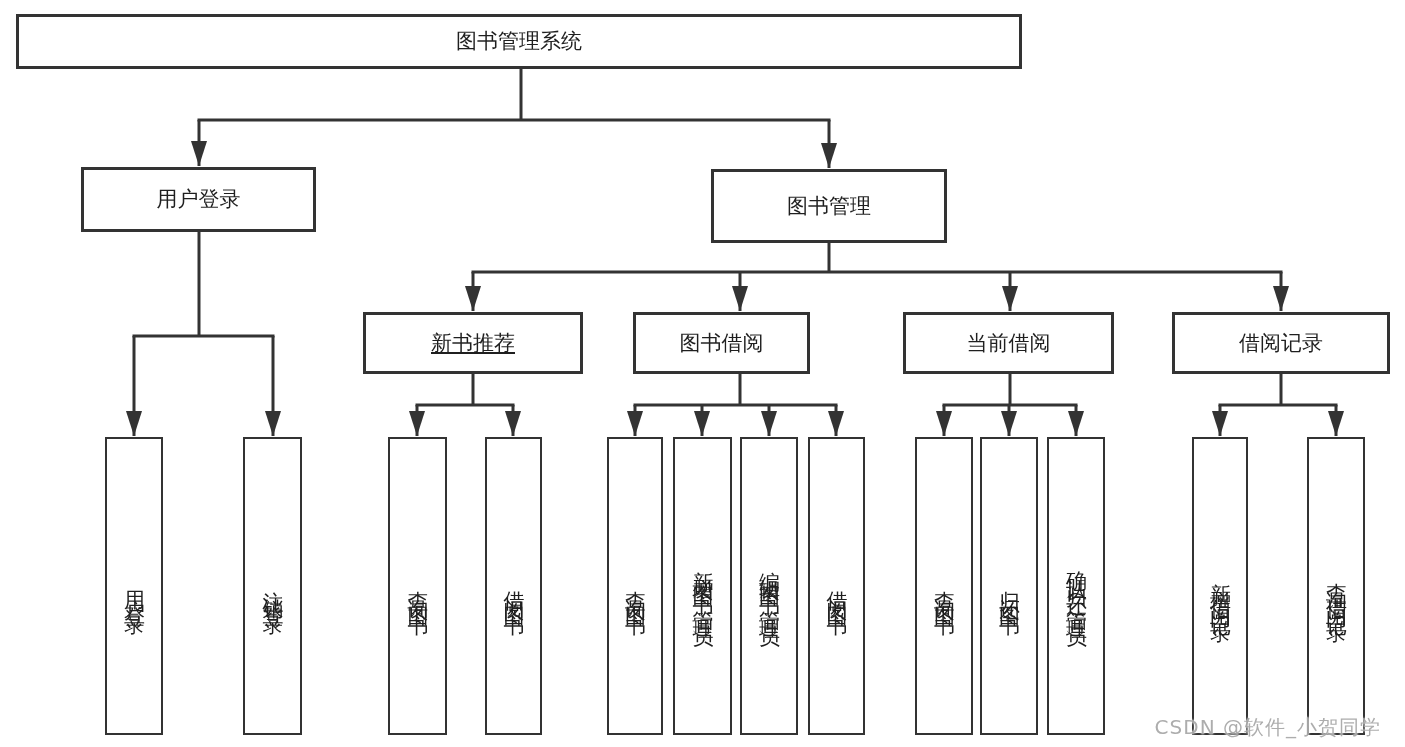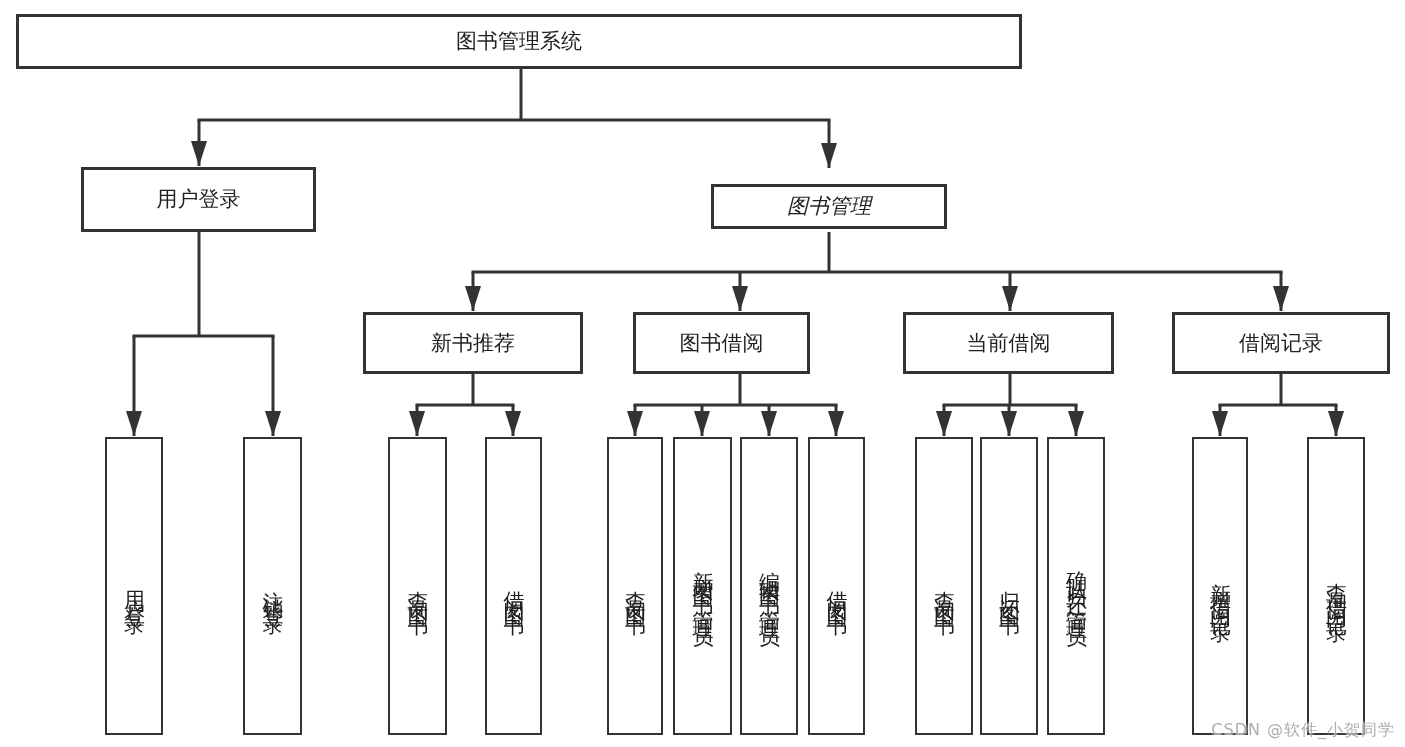--- a/index.html
+++ b/index.html
@@ -15,22 +15,22 @@
     background:#ffffff;border:3px solid #333333;
     display:flex;align-items:center;justify-content:center;
     color:#1f1f1f;font-size:21px;line-height:1;white-space:nowrap;
   }
   .leaf{border-width:2px;}
   .vtext{
     writing-mode:vertical-rl;text-orientation:mixed;
     letter-spacing:8px;padding-top:8px;
   }
   .watermark{
-    position:absolute;z-index:3;right:10px;bottom:6px;
-    font-size:16px;color:#a9a9a9;opacity:0.95;letter-spacing:1px;
+    position:absolute;z-index:3;right:24px;bottom:6px;
+    font-size:20px;color:#a9a9a9;opacity:0.95;letter-spacing:1px;
     text-shadow:0 0 3px #ffffff, 0 0 2px #ffffff;
     white-space:nowrap;
   }
 </style>
 </head>
 <body>
 
 <div id="stage">
 
   <svg class="connectors" width="1405" height="747" viewBox="0 0 1405 747">
@@ -82,23 +82,23 @@
       <path d="M1009,405 V436"></path>
       <path d="M1076,405 V436"></path>
       <path d="M1220,405 V436"></path>
       <path d="M1336,405 V436"></path>
     </g>
   </svg>
 
   <div class="box" style="left:16px;top:14px;width:1006px;height:55px;">图书管理系统</div>
 
   <div class="box" style="left:81px;top:167px;width:235px;height:65px;">用户登录</div>
-  <div class="box" style="left:711px;top:184px;width:236px;height:45px;font-style:italic;">图书管理</div>
+  <div class="box" style="left:711px;top:169px;width:236px;height:74px;">图书管理</div>
 
-  <div class="box" style="left:363px;top:312px;width:220px;height:62px;">新书推荐</div>
+  <div class="box" style="left:363px;top:312px;width:220px;height:62px;text-decoration:underline;">新书推荐</div>
   <div class="box" style="left:633px;top:312px;width:177px;height:62px;">图书借阅</div>
   <div class="box" style="left:903px;top:312px;width:211px;height:62px;">当前借阅</div>
   <div class="box" style="left:1172px;top:312px;width:218px;height:62px;">借阅记录</div>
 
   <div class="box leaf" style="left:105px;top:437px;width:58px;height:298px;">
     <span class="vtext">用户登录</span>
   </div>
   <div class="box leaf" style="left:243px;top:437px;width:59px;height:298px;">
     <span class="vtext">注销登录</span>
   </div>

